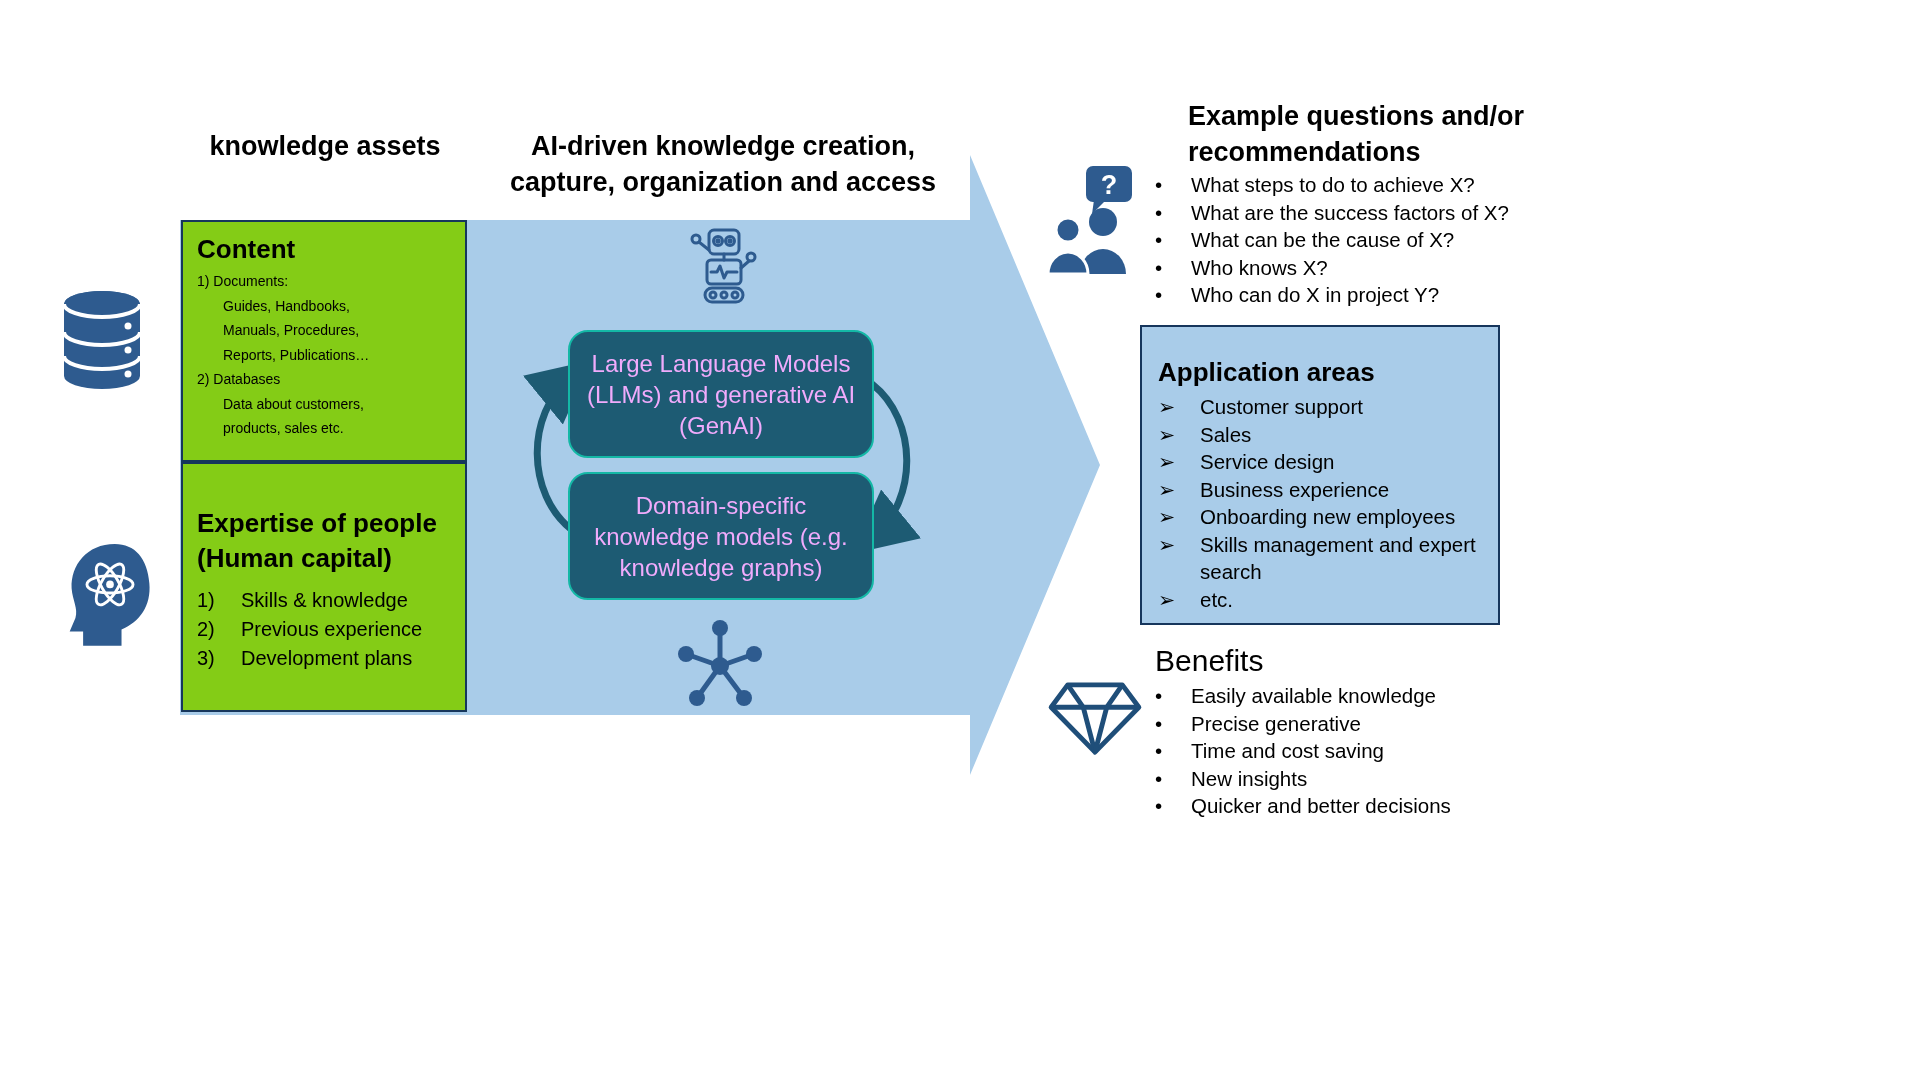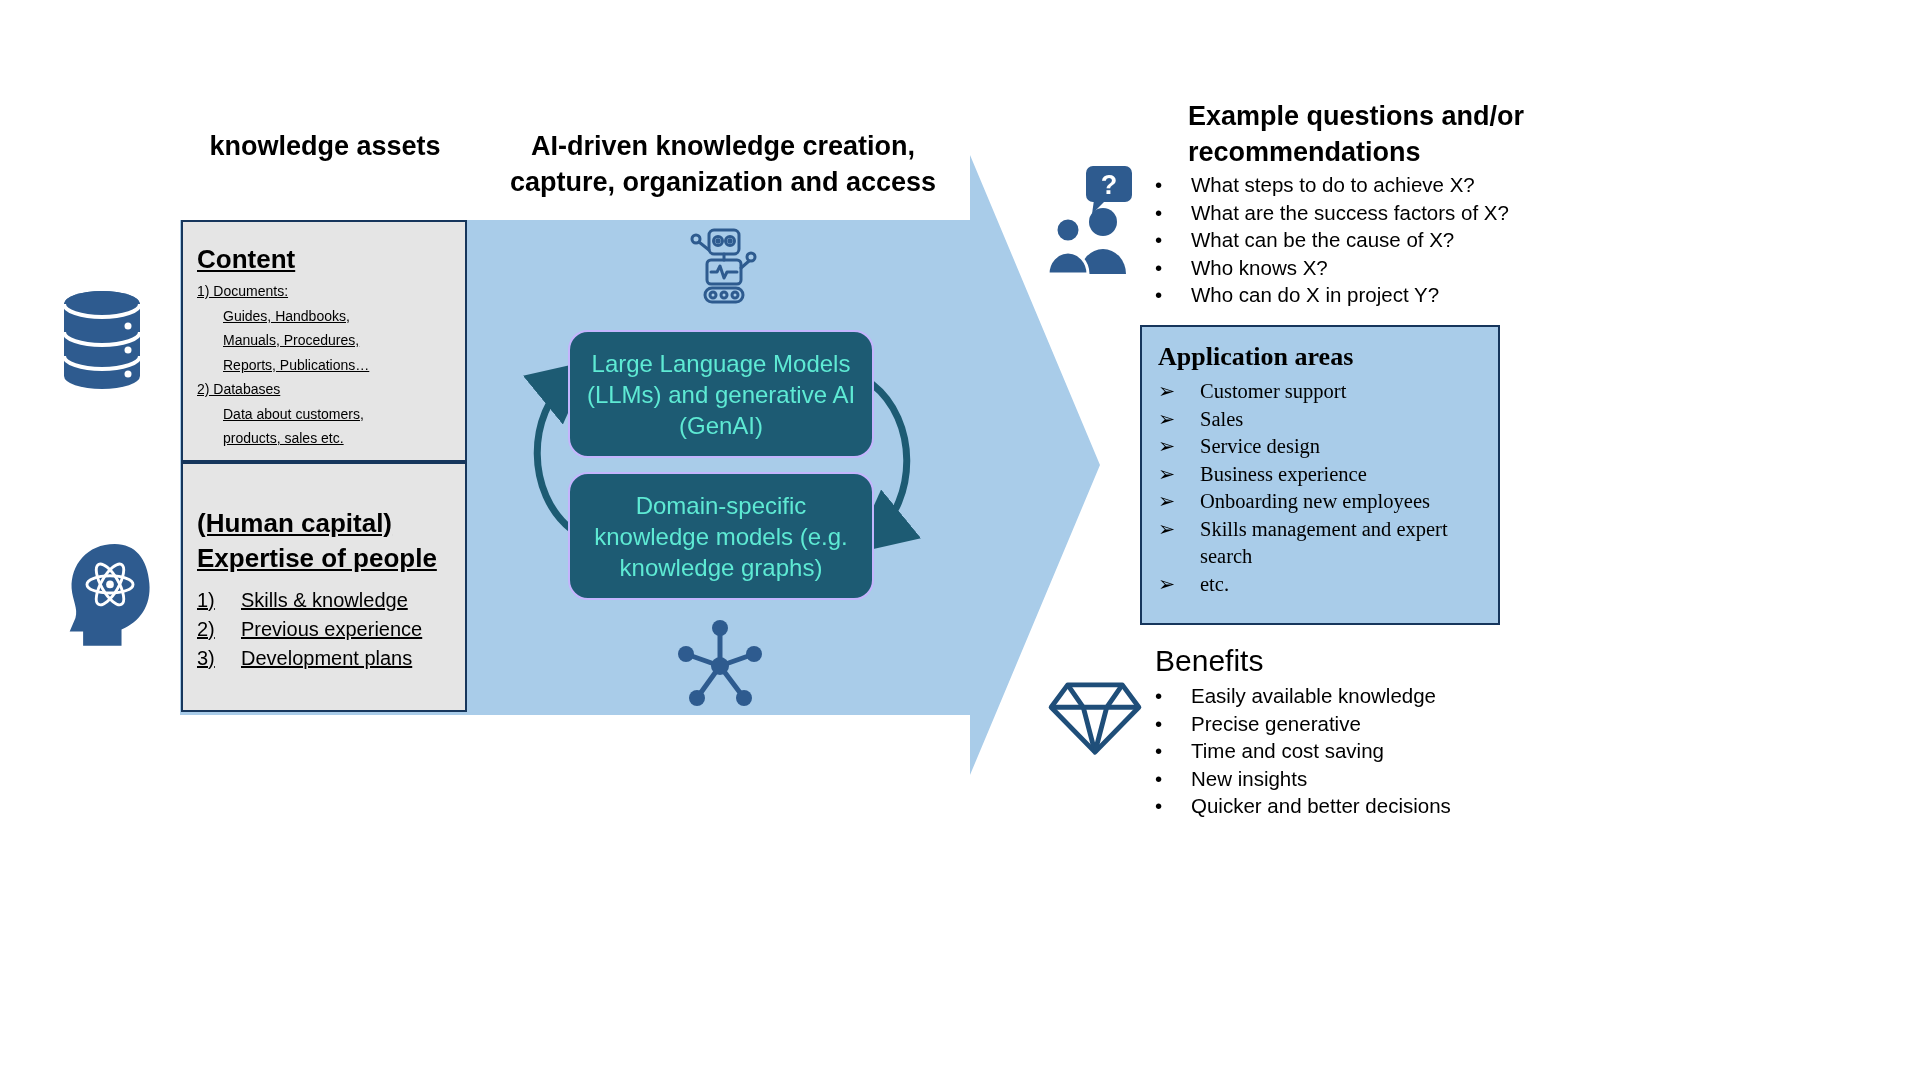--- a/index.html
+++ b/index.html
@@ -14,49 +14,49 @@
 
   
   .flow-arrow {
     left:180px; top:155px; width:920px; height:620px;
     background:#A9CCE9;
     clip-path: polygon(0px 65px, 790px 65px, 790px 0px, 920px 310px, 790px 620px, 790px 560px, 0px 560px);
   }
 
   
   .asset-box {
-    background:#e5e5e5; border:2.5px solid #16365C;
-    padding:20px 14px; overflow:hidden;text-decoration:underline;
+    background:#84cc16; border:2.5px solid #16365C;
+    padding:10px 14px; overflow:hidden;
   }
   .asset-box .box-title { font-weight:bold; font-size:26px; line-height:34px; margin-bottom:3px; }
   .asset-box .line { font-size:14px; line-height:24.5px; }
   .asset-box .line.indent { margin-left:26px; }
 
   .exp-box { padding-top:42px; }
   .exp-box .box-title-line { font-weight:bold; font-size:26px; line-height:35px; }
   .exp-items { margin-top:10px; }
   .exp-item { display:flex; font-size:20px; line-height:29px; }
   .exp-item .num { width:44px; flex:0 0 44px; }
 
   
   .ai-box {
-    width:306px; height:128px; background:#1D5B73; border:2px solid #c4b5fd;
-    border-radius:20px; color:#5eead4; font-size:24px; line-height:31px;
+    width:306px; height:128px; background:#1D5B73; border:2px solid #14b8a6;
+    border-radius:20px; color:#f0abfc; font-size:24px; line-height:31px;
     display:flex; align-items:center; justify-content:flex-start; text-align:center;
     padding:0 16px;
   }
 
   
   .r-title { font-weight:bold; font-size:27px; line-height:36px; }
   .b-list { list-style:none; }
   .b-list li { display:flex; font-size:20.5px; line-height:27.5px; }
   .b-list .bullet { width:36px; flex:0 0 36px; }
 
   .app-box {
-    background:#A9CCE9; border:2.5px solid #16365C; padding:13px 16px;font-family:Liberation Serif, serif;
+    background:#A9CCE9; border:2.5px solid #16365C; padding:28px 16px;
   }
   .app-box .box-title { font-weight:bold; font-size:26px; line-height:34px; margin-bottom:4px; }
   .app-box li { font-size:20.5px; line-height:27.5px; display:flex; }
   .app-box .bullet { width:42px; flex:0 0 42px; }
 
   .benefits-title { font-weight:normal; font-size:30px; line-height:34px; }
 
   svg { display:block; }
 </style>
 </head>
@@ -106,22 +106,22 @@
     <div class="line">1) Documents:</div>
     <div class="line indent">Guides, Handbooks,</div>
     <div class="line indent">Manuals, Procedures,</div>
     <div class="line indent">Reports, Publications…</div>
     <div class="line">2) Databases</div>
     <div class="line indent">Data about customers,</div>
     <div class="line indent">products, sales etc.</div>
   </div>
 
   <div class="abs asset-box exp-box" style="left:181px; top:462px; width:286px; height:250px;">
+    <div class="box-title-line">Expertise of people</div>
     <div class="box-title-line">(Human capital)</div>
-    <div class="box-title-line">Expertise of people</div>
     <div class="exp-items">
       <div class="exp-item">
         <span class="num">1)</span>
         <span>Skills &amp; knowledge</span>
       </div>
       <div class="exp-item">
         <span class="num">2)</span>
         <span>Previous experience</span>
       </div>
       <div class="exp-item">

